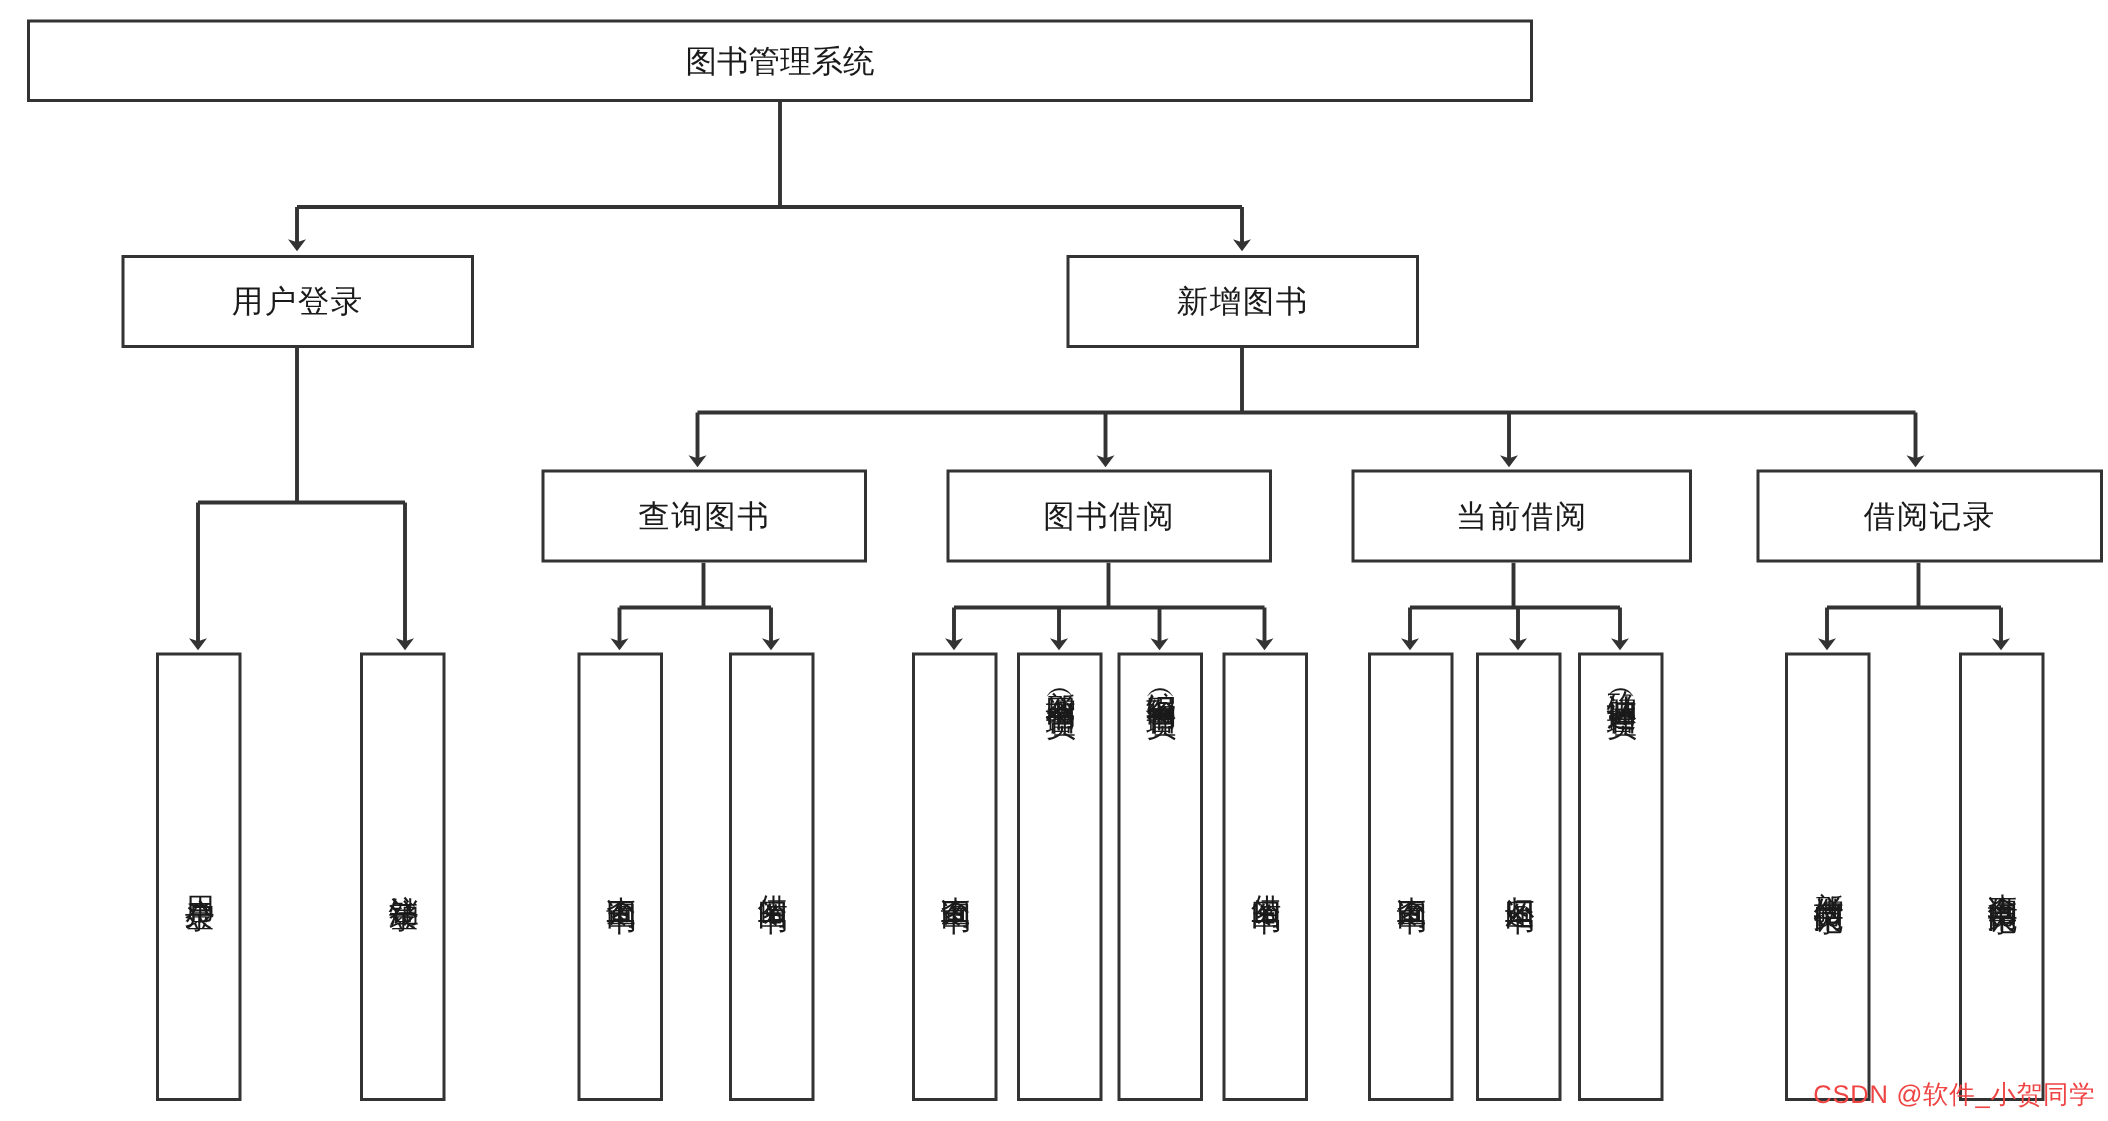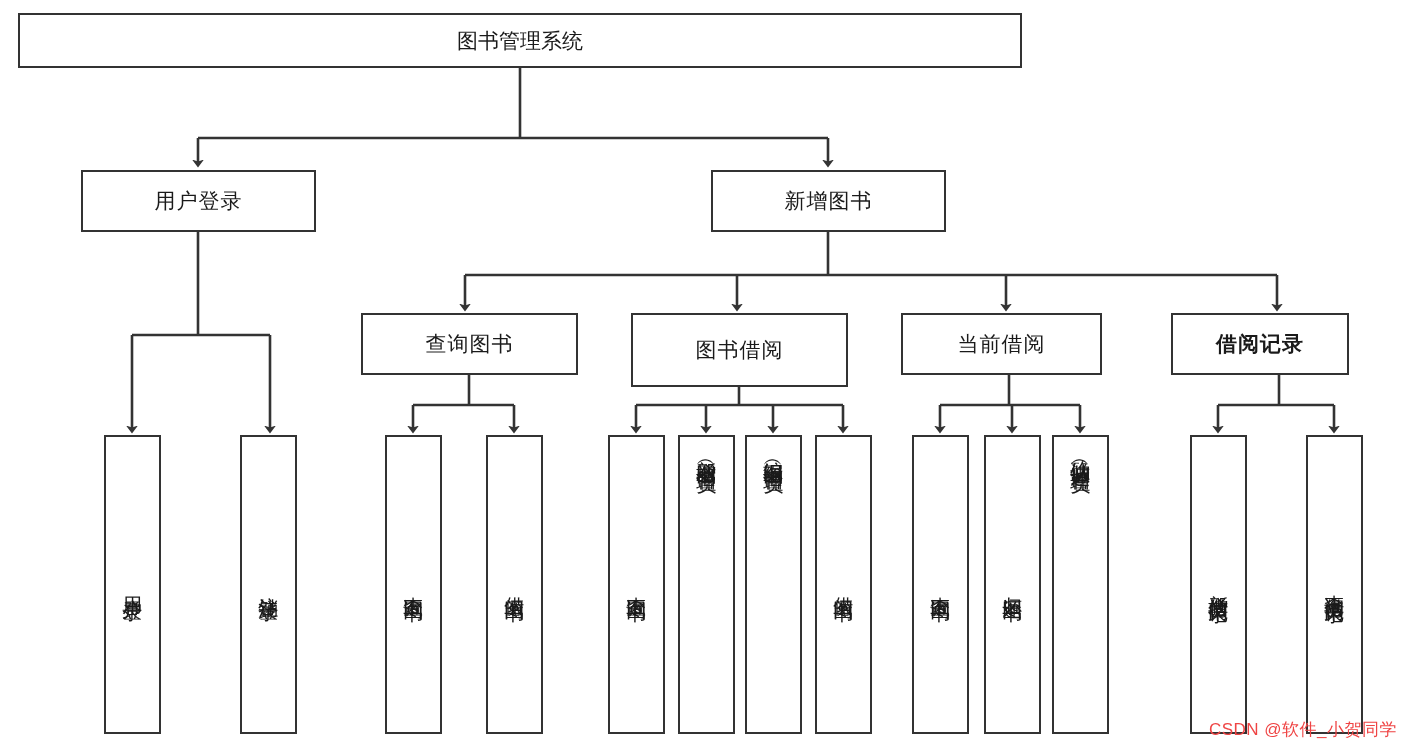--- a/index.html
+++ b/index.html
@@ -80,27 +80,27 @@
   <div class="node h" id="n-l2-0" style="left: 81px; top: 170px; width: 235px; height: 62px;">
       <span>用户登录</span>
     </div>
   <div class="node h" id="n-l2-1" style="left: 711px; top: 170px; width: 235px; height: 62px;">
       <span>新增图书</span>
     </div>
 
   <div class="node h" id="n-l3-0" style="left: 361px; top: 313px; width: 217px; height: 62px;">
       <span>查询图书</span>
     </div>
-  <div class="node h" id="n-l3-1" style="left: 631px; top: 313px; width: 217px; height: 74px;">
+  <div class="node h" id="n-l3-1" style="left: 631px; top: 313px; width: 217px; height: 62px;">
       <span>图书借阅</span>
     </div>
-  <div class="node h" id="n-l3-2" style="left: 901px; top: 313px; width: 201px; height: 62px;">
+  <div class="node h" id="n-l3-2" style="left: 901px; top: 313px; width: 227px; height: 62px;">
       <span>当前借阅</span>
     </div>
-  <div class="node h" id="n-l3-3" style="left: 1171px; top: 313px; width: 178px; height: 62px; font-weight: bold;">
+  <div class="node h" id="n-l3-3" style="left: 1171px; top: 313px; width: 231px; height: 62px;">
       <span>借阅记录</span>
     </div>
 
   <div id="leaf-host">
       <div class="node leaf midalign" style="left: 104px; top: 435px; width: 57px; height: 299px;">
         <span class="vtext">用户登录</span>
       </div>
       <div class="node leaf midalign" style="left: 240px; top: 435px; width: 57px; height: 299px;">
         <span class="vtext">注销登录</span>
       </div>

